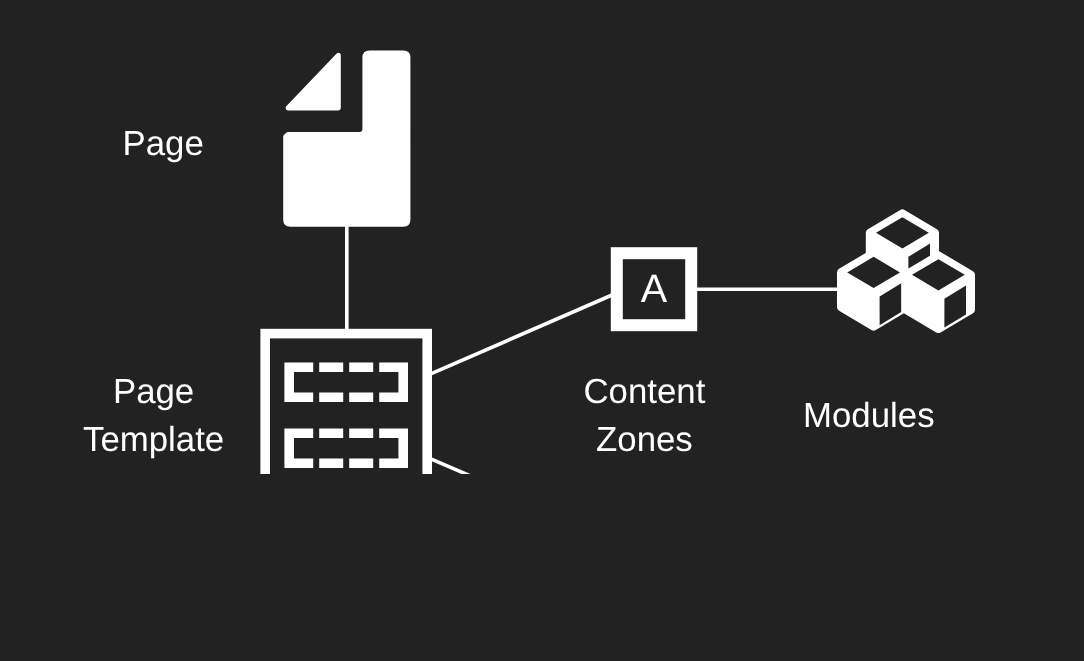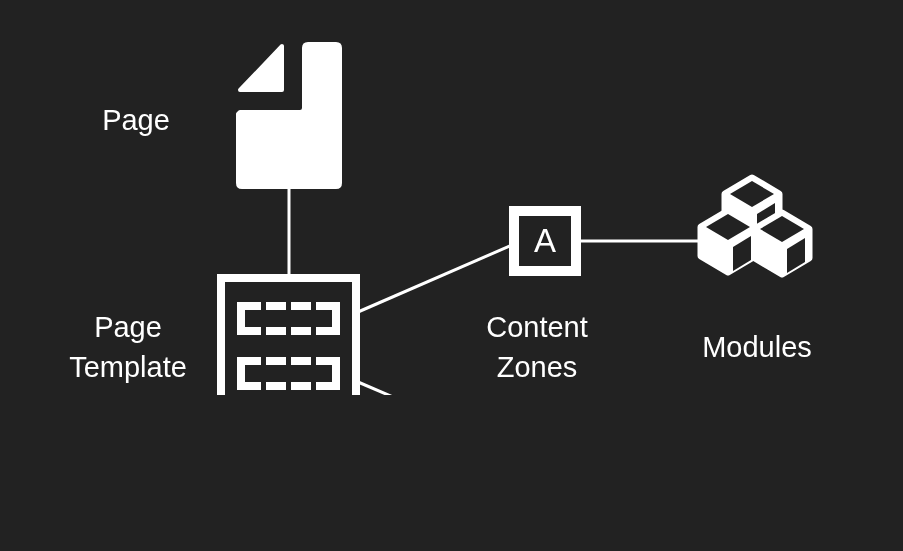--- a/index.html
+++ b/index.html
@@ -19,21 +19,21 @@
   .cube-face { fill:#222222; }
 
   .label {
     position:absolute; text-align:center;
     font-size:29px; line-height:40px; color:#ffffff;
     white-space:normal;
   }
   .label-page          { left:36px;  top:100px; width:200px; }
   .label-page-template { left:53px;  top:307px; width:150px; }
   .label-content-zones { left:462px; top:307px; width:150px; }
-  .label-modules       { left:657px; top:327px; width:200px; }
+  .label-modules       { left:624px; top:327px; width:200px; }
 
   .zone-box {
     position:absolute; width:72px; height:70px;
     border:10px solid #ffffff; box-sizing:border-box;
     display:flex; align-items:center; justify-content:center;
     font-size:33px; color:#ffffff; background:transparent;
   }
   .zone-a { left:509px; top:206px; }
   .zone-b { left:509px; top:418px; }
 </style>

